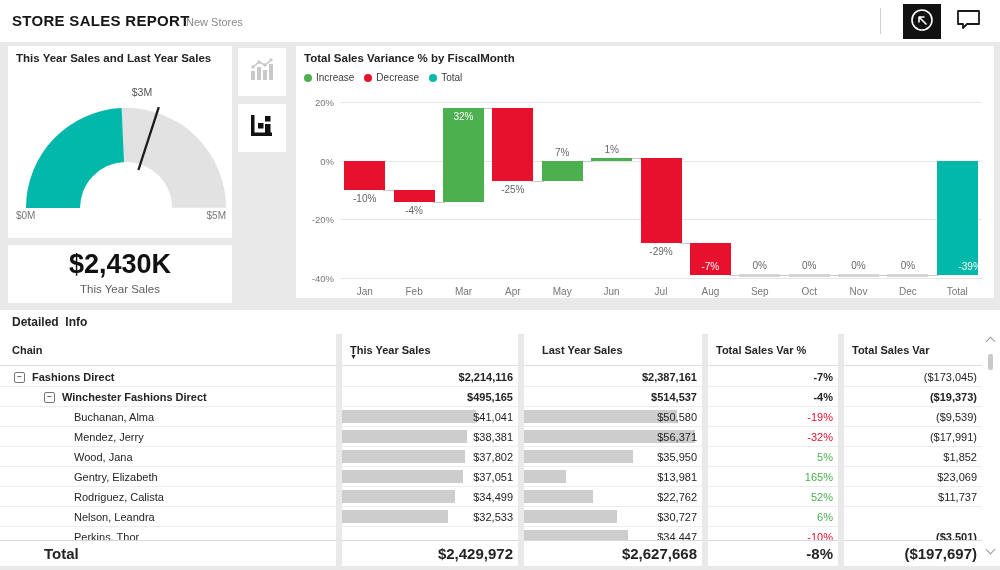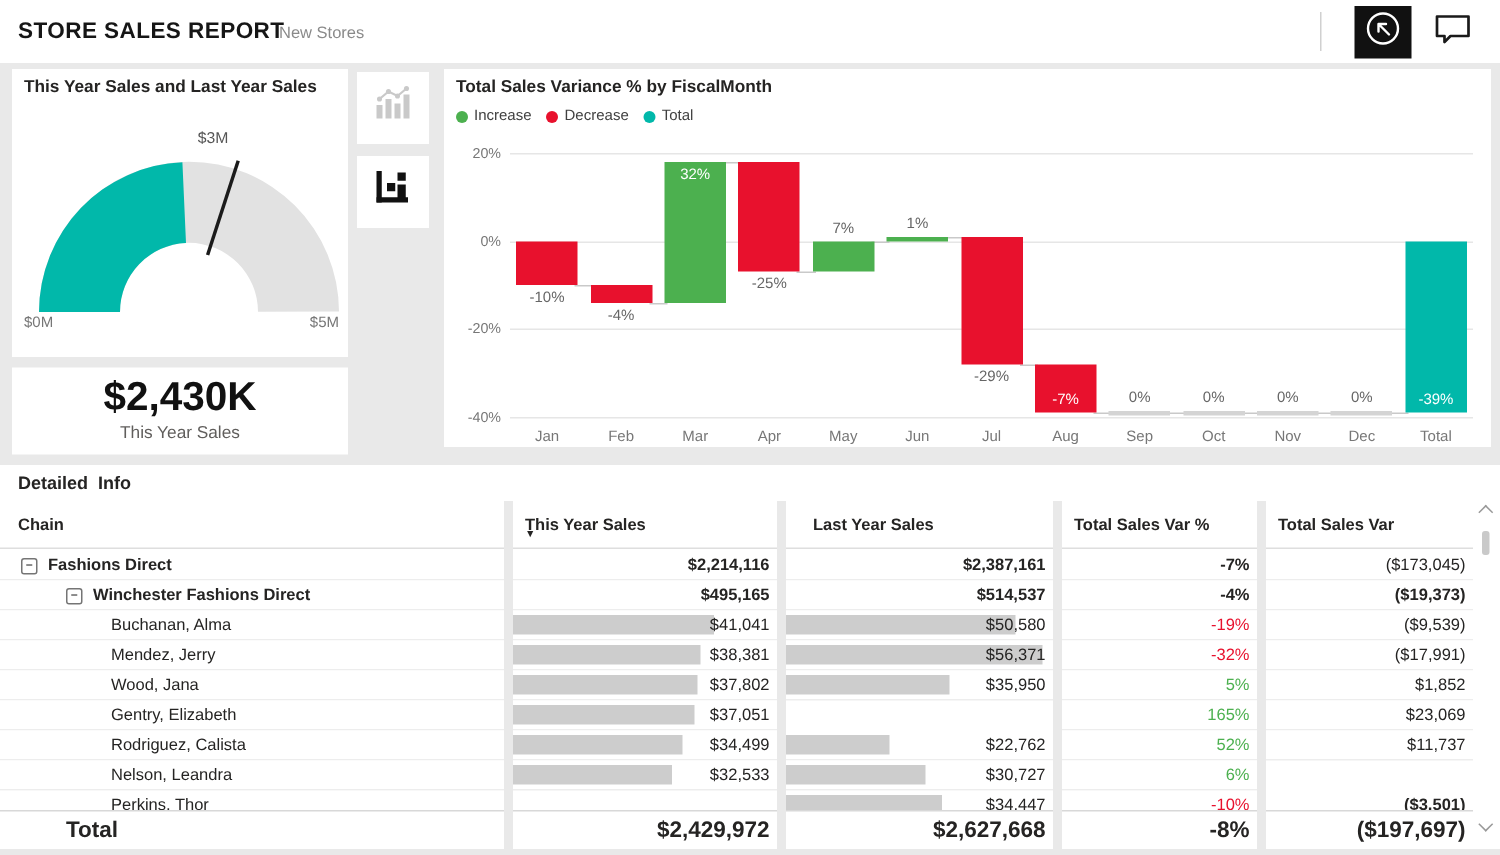--- a/index.html
+++ b/index.html
@@ -203,21 +203,21 @@
         <div class="wf-bar" style="left: 492.654px; width: 41px; top: 227.7px; height: 3px; background: rgb(212, 212, 212);"></div>
         <div class="wf-label" style="left: 488.654px; width: 49px; top: 214.2px;">0%</div>
         <div class="xtick" style="left: 488.5px; width: 49.4px;">Oct</div>
         <div class="wf-bar" style="left: 542.038px; width: 41px; top: 227.7px; height: 3px; background: rgb(212, 212, 212);"></div>
         <div class="wf-label" style="left: 538.038px; width: 49px; top: 214.2px;">0%</div>
         <div class="xtick" style="left: 537.8px; width: 49.4px;">Nov</div>
         <div class="wf-bar" style="left: 591.423px; width: 41px; top: 227.7px; height: 3px; background: rgb(212, 212, 212);"></div>
         <div class="wf-label" style="left: 587.423px; width: 49px; top: 214.2px;">0%</div>
         <div class="xtick" style="left: 587.2px; width: 49.4px;">Dec</div>
         <div class="wf-bar" style="left: 640.808px; width: 41px; top: 114.7px; height: 114.5px; background: rgb(1, 184, 170);"></div>
-        <div class="wf-label inside" style="left: 636.808px; width: 49px; top: 215.2px;">-39%</div>
+        <div class="wf-label inside" style="left: 636.808px; width: 49px; top: 215.2px; text-align: right;">-39%</div>
         <div class="xtick" style="left: 636.6px; width: 49.4px;">Total</div>
       </div>
   </div>
 
   <div class="card kpi-card">
     <div class="kpi-value">$2,430K</div>
     <div class="kpi-label">This Year Sales</div>
   </div>
 
   <div class="table-panel">
@@ -337,20 +337,24 @@
           </div>
         </div>
         <div class="trow" style="top: 157px;">
           <div class="cell c0" style="padding-left: 74px; font-weight: normal;">
             <span class="cellval">Gentry, Elizabeth</span>
           </div>
           <div class="cell c1 num" style="font-weight: normal;">
             <div class="databar" style="left: 0px; width: 121px;"></div>
             <span class="cellval">$37,051</span>
           </div>
+          <div class="cell c2 num" style="font-weight: normal;">
+            <div class="databar" style="left: 0px; width: 42px;"></div>
+            <span class="cellval">$13,981</span>
+          </div>
           <div class="cell c3 num" style="font-weight: normal; color: rgb(76, 176, 79);">
             <span class="cellval">165%</span>
           </div>
           <div class="cell c4 num" style="font-weight: normal;">
             <span class="cellval">$23,069</span>
           </div>
         </div>
         <div class="trow" style="top: 177px;">
           <div class="cell c0" style="padding-left: 74px; font-weight: normal;">
             <span class="cellval">Rodriguez, Calista</span>

